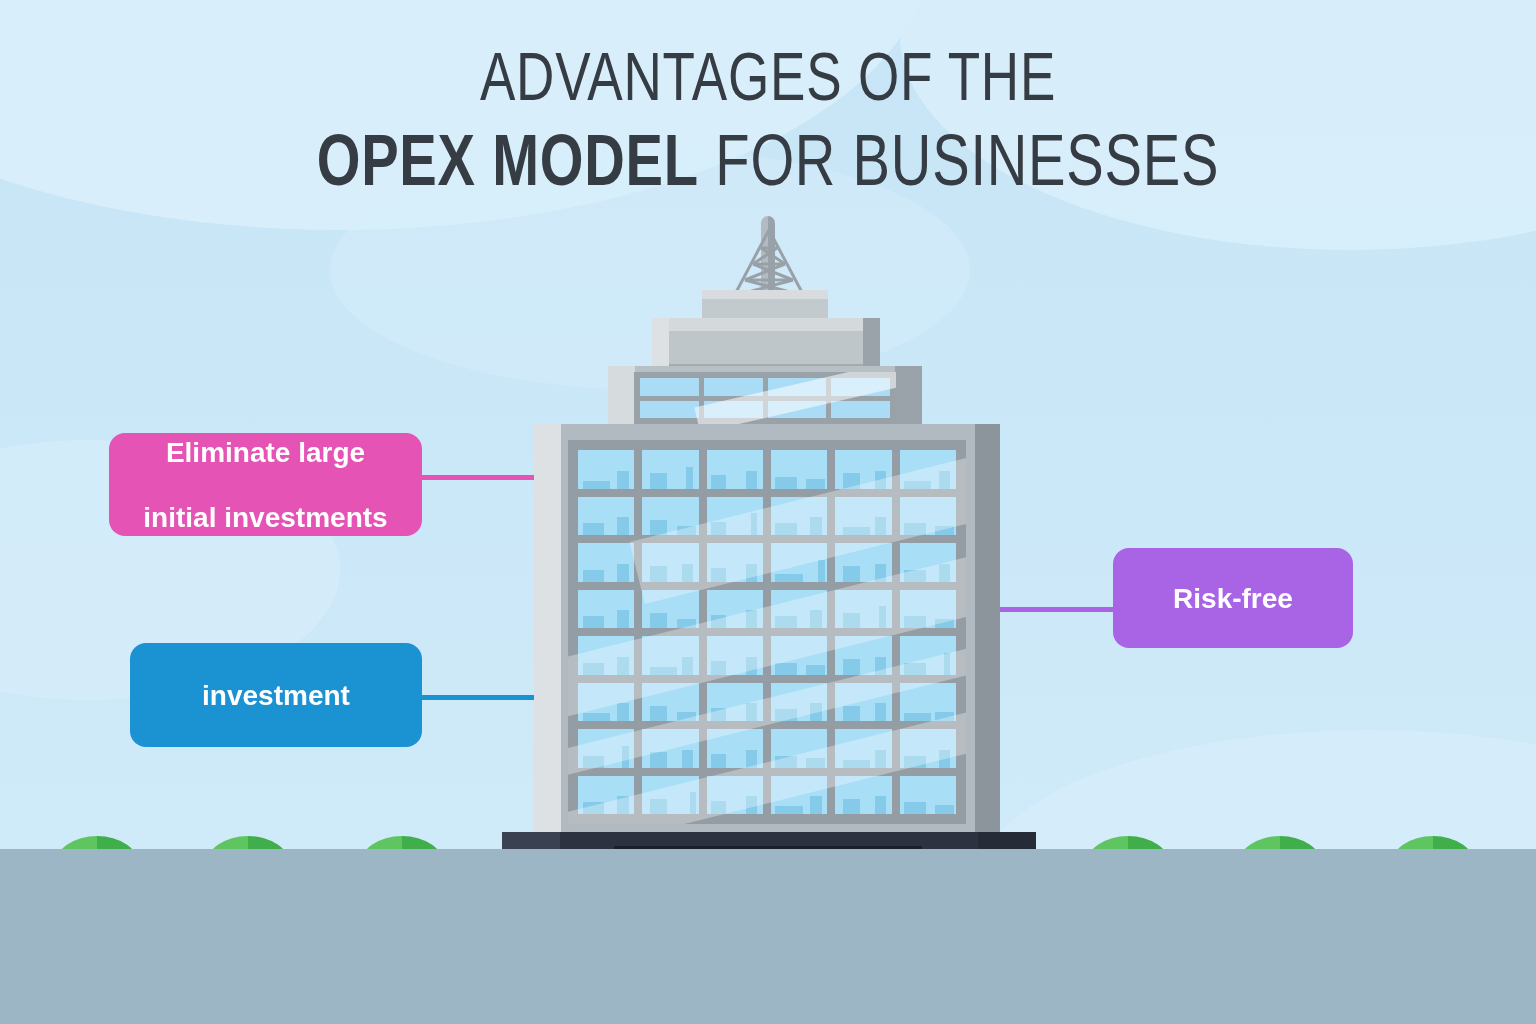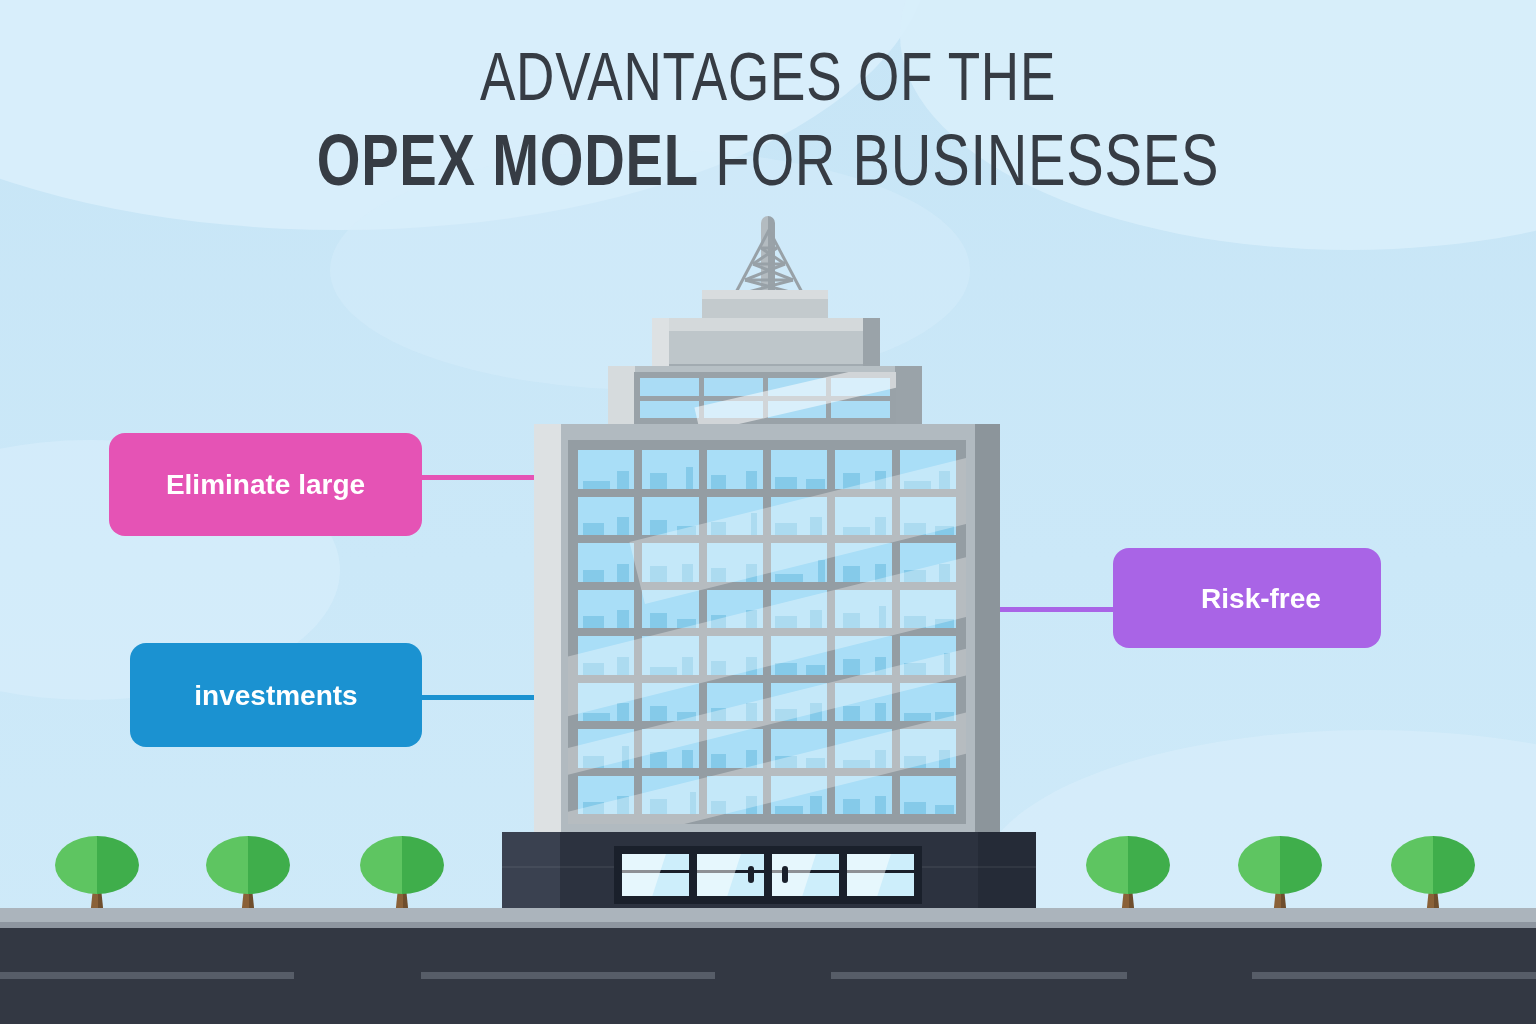--- a/index.html
+++ b/index.html
@@ -1,17 +1,17 @@
 <!DOCTYPE html>
 <html><head>
 <meta charset="utf-8">
 <style>
   html,body{margin:0;padding:0;background:#9db6c6;}
   .stage{
-    position:relative;width:1536px;height:1024px;overflow:hidden;
+    position:relative;width:1536px;height:849px;overflow:hidden;
     font-family:"Liberation Sans", sans-serif;
     background:linear-gradient(180deg,#c7e5f6 0%,#cbe8f8 55%,#cfeaf9 100%);
     text-decoration:underline;
   }
   .abs{position:absolute;}
   
   .cloud{position:absolute;border-radius:50%;background:#d8eefb;}
   .cloud.c1{left:-250px;top:-330px;width:1180px;height:560px;}
   .cloud.c2{left:900px;top:-180px;width:900px;height:430px;opacity:.9;}
   .cloud.c3{left:-160px;top:440px;width:500px;height:260px;opacity:.6;}
@@ -251,25 +251,26 @@
         <div class="canopy"></div>
       </div>
       <div class="tree" style="left: 1391px; top: 836px;">
         <div class="trunk"></div>
         <div class="canopy"></div>
       </div>
     </div>
 
   <div class="callout pink" style="background: rgb(229, 83, 181);">
     <div>Eliminate large</div>
+    <div>initial investments</div>
   </div>
   <div class="callout blue" style="background: rgb(27, 146, 209);">
-    <div>investments</div>
-  </div>
-  <div class="callout purple" style="background: rgb(169, 100, 230); padding-left: 28px;">
+    <div>investment</div>
+  </div>
+  <div class="callout purple" style="background: rgb(169, 100, 230);">
     <div>Risk-free</div>
   </div>
 
 <div class="dash" style="left: 0px; width: 294px;"></div>
     <div class="dash" style="left: 421px; width: 294px;"></div>
     <div class="dash" style="left: 831px; width: 296px;"></div>
     <div class="dash" style="left: 1252px; width: 284px;"></div>
   </div>
 
 </body></html>

